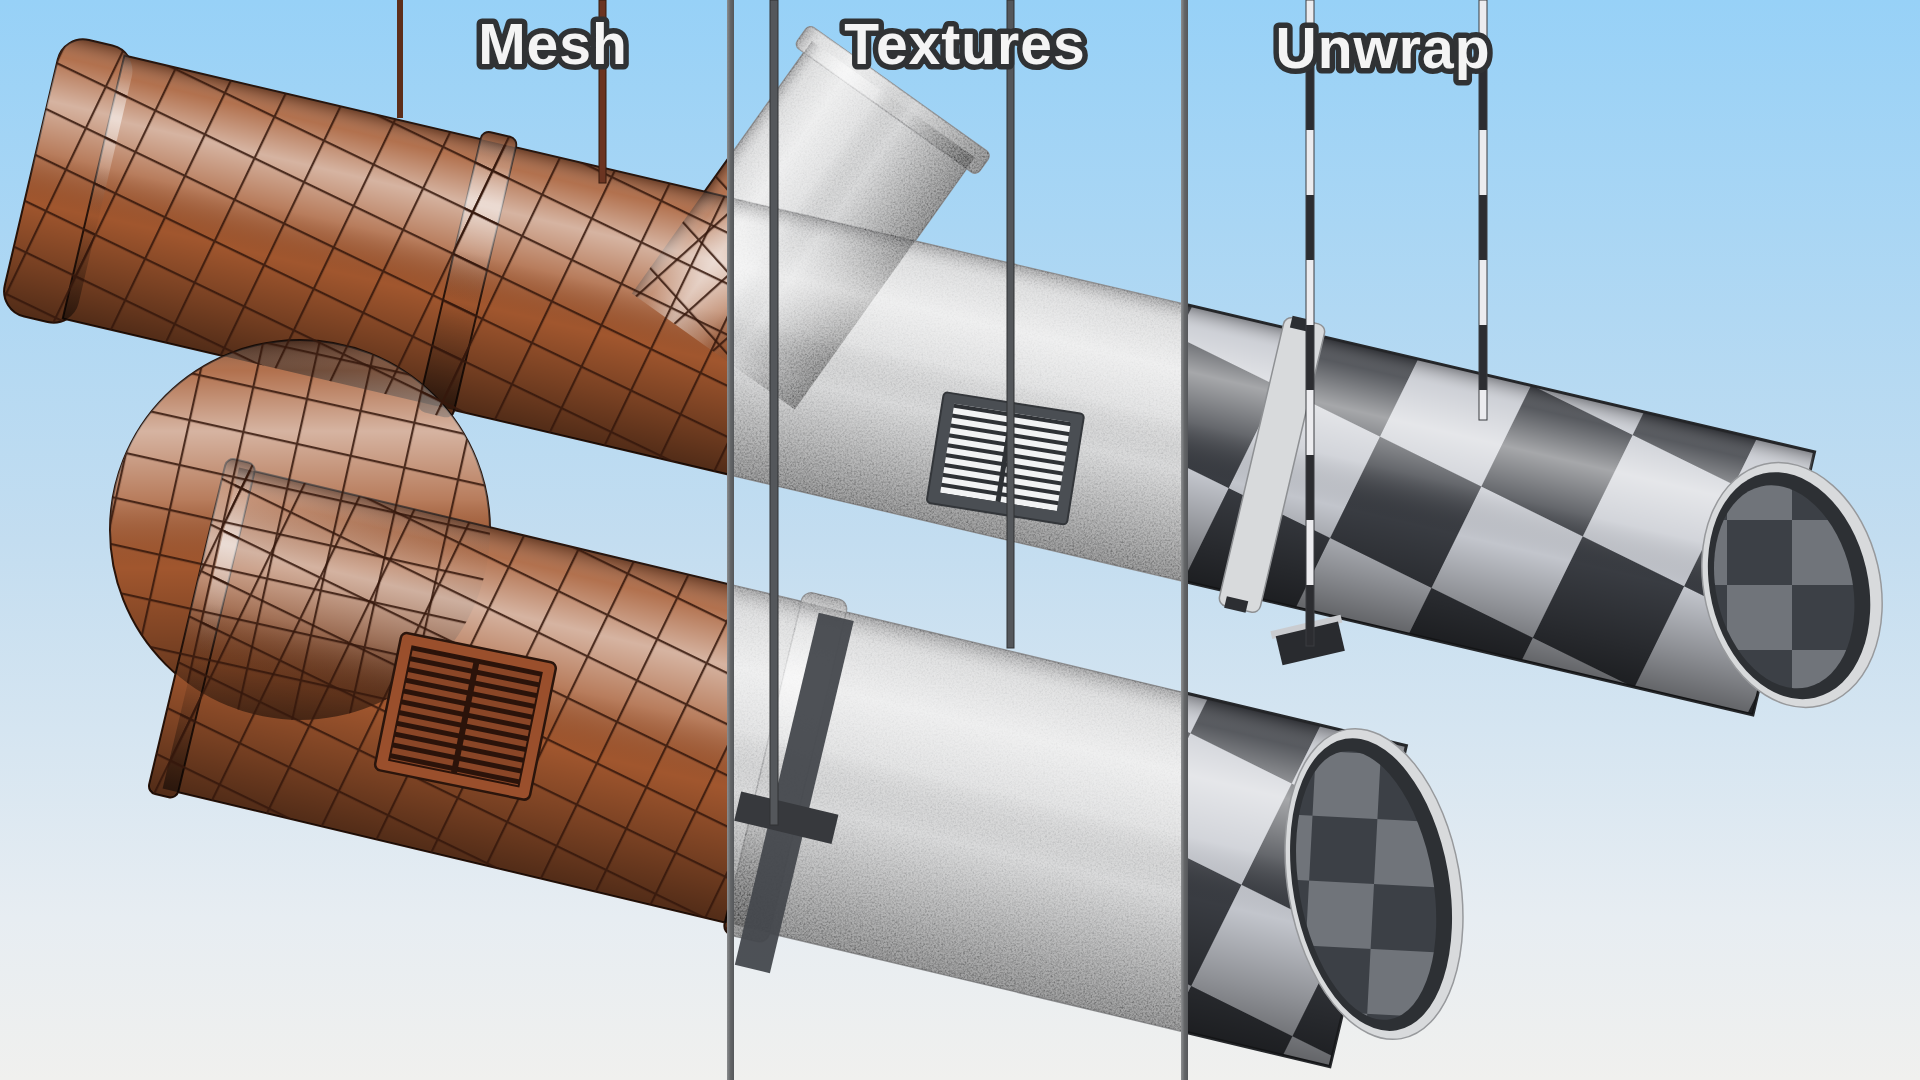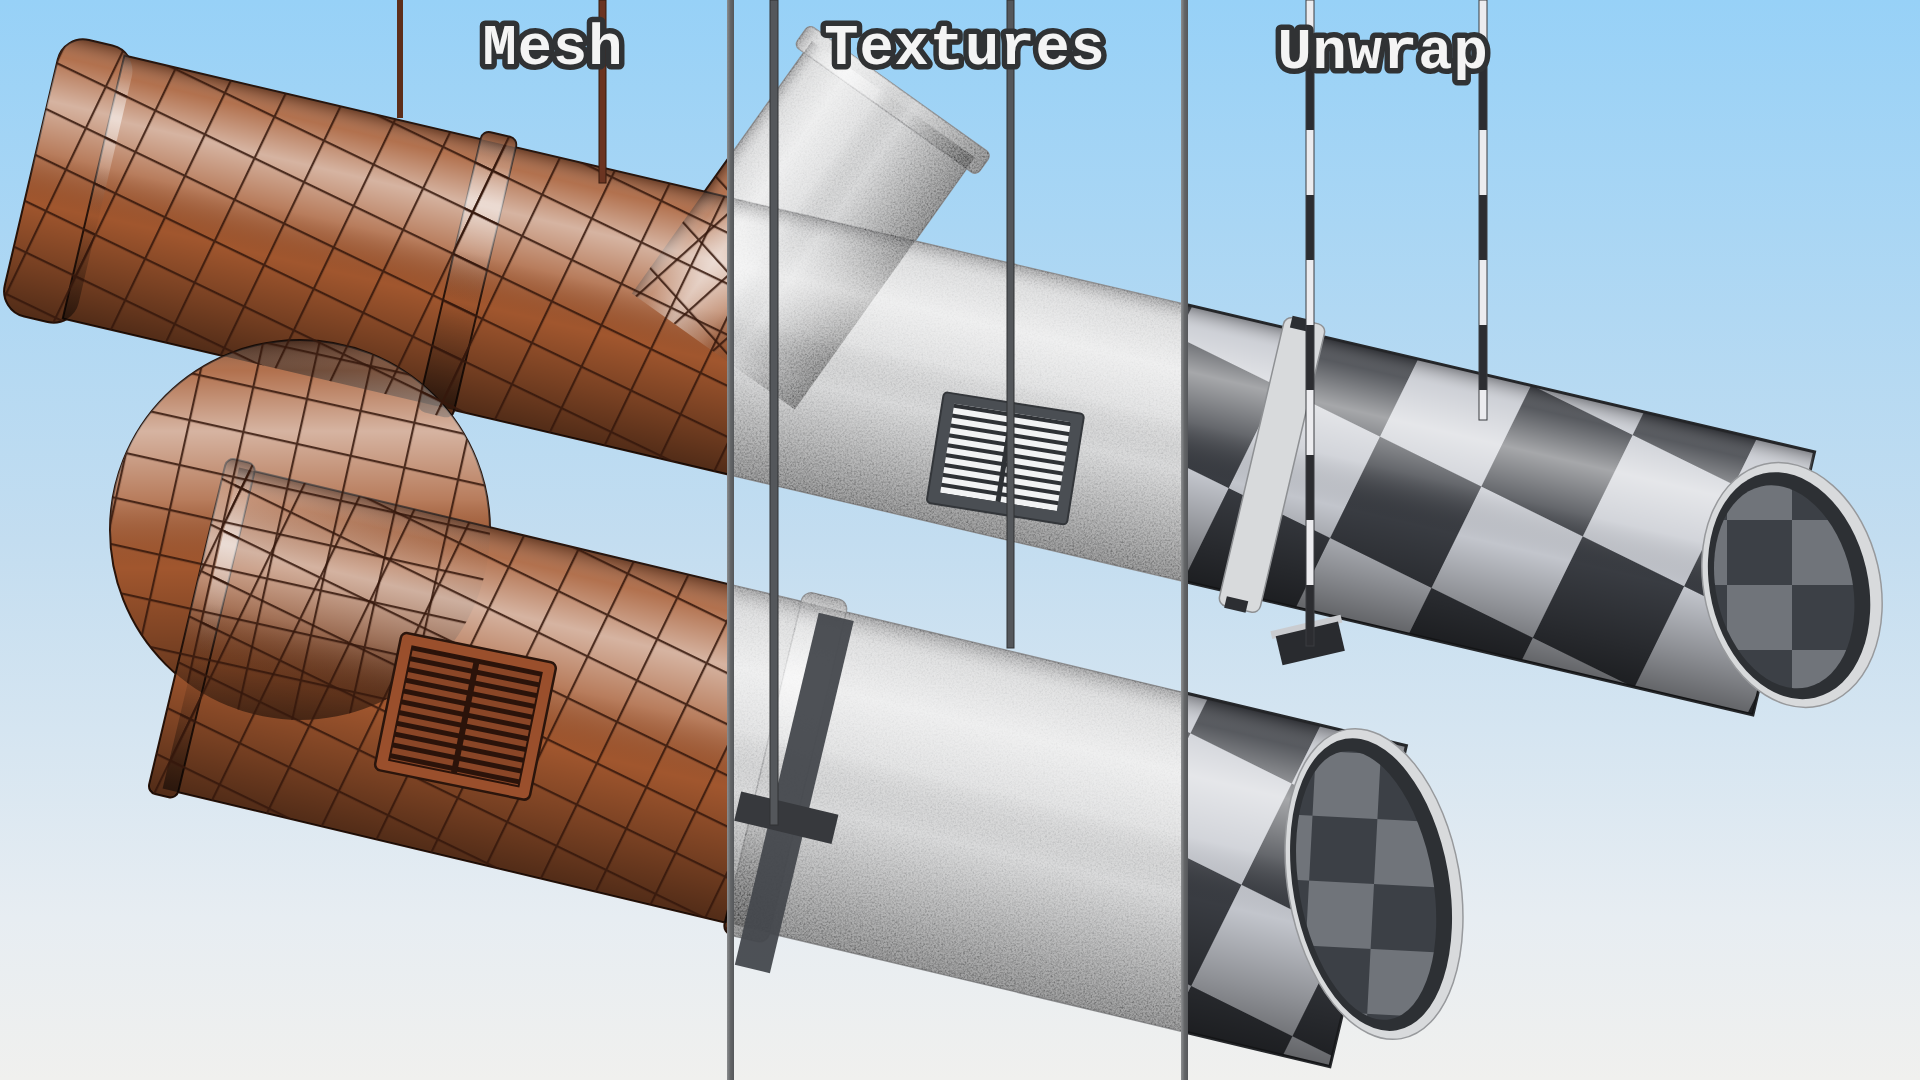--- a/index.html
+++ b/index.html
@@ -1,17 +1,17 @@
 <!DOCTYPE html>
 <html><head>
 <meta charset="utf-8">
 <style>
   html,body{margin:0;padding:0;background:#222;}
   .stage{position:relative;width:1920px;height:1080px;overflow:hidden;
-         font-family:Liberation Mono, monospace;}
+         font-family:Liberation Sans, sans-serif;}
   svg{display:block;width:1920px;height:1080px;}
   
   .mat-mesh-base{fill:#a4582f;stroke:#2a140a;stroke-width:2;}
   .mat-mesh-wire{fill:url(#wirep);stroke:none;}
   .mat-tex-base{fill:#c9cacb;stroke:#8f9092;stroke-width:1.5;}
   .mat-unwrap-base{fill:url(#checkPat);stroke:#26282b;stroke-width:3;}
   .shade-overlay{fill:url(#shadeGrad);stroke:none;pointer-events:none;}
   .sec-label{font-weight:bold;font-size:57px;letter-spacing:1px;
              paint-order:stroke;stroke:#303234;stroke-width:11px;
              stroke-linejoin:round;text-anchor:middle;}

